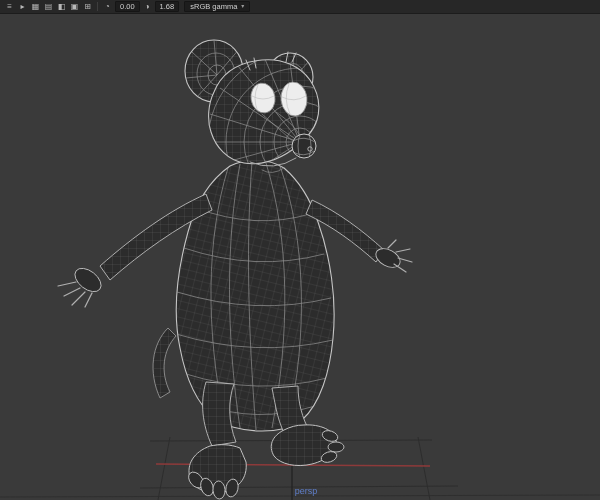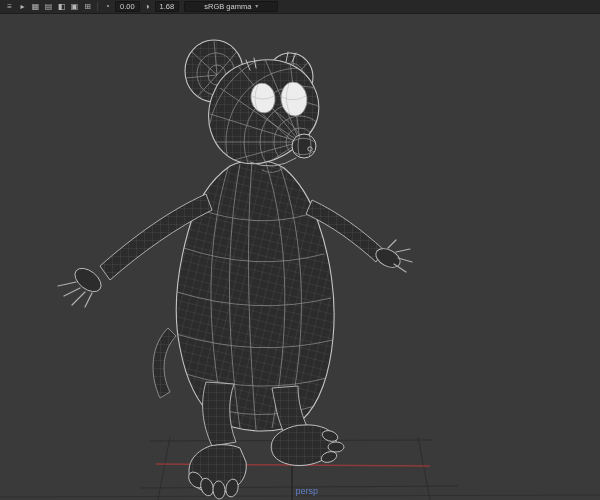--- a/index.html
+++ b/index.html
@@ -25,27 +25,27 @@
   }
   .tb-sep{width:1px;height:9px;background:#3d3d3d;margin:0 2px;flex:0 0 auto;}
   .tb-field{
     background:var(--field-bg,#1d1d1d);border:1px solid #151515;border-radius:1px;
     color:var(--text-color,#cfcfcf);font-size:7.5px;line-height:9px;height:9px;
     padding:0 4px;flex:0 0 auto;cursor:text;
   }
   .tb-dropdown{
     background:var(--field-bg,#1d1d1d);border:1px solid #151515;border-radius:1px;
     color:var(--text-color,#cfcfcf);font-size:7.5px;line-height:9px;height:9px;
-    padding:0 19px;display:flex;align-items:center;gap:4px;flex:0 0 auto;cursor:pointer;
+    padding:0 5px;display:flex;align-items:center;gap:4px;flex:0 0 auto;cursor:pointer;
     margin-left:3px;
   }
   .tb-dropdown .arrow{font-size:6px;color:#9a9a9a;line-height:9px;}
   
   .camera-label{
-    position:absolute;left:258px;top:486px;width:60px;text-align:right;
+    position:absolute;left:276px;top:486px;width:60px;text-align:center;
     color:var(--label-blue,#5f7ec9);font-size:9px;z-index:4;cursor:pointer;
   }
 </style>
 </head>
 <body>
 
 <div class="app">
 
   <svg class="viewport-svg" viewBox="0 0 600 500">
     <defs>

